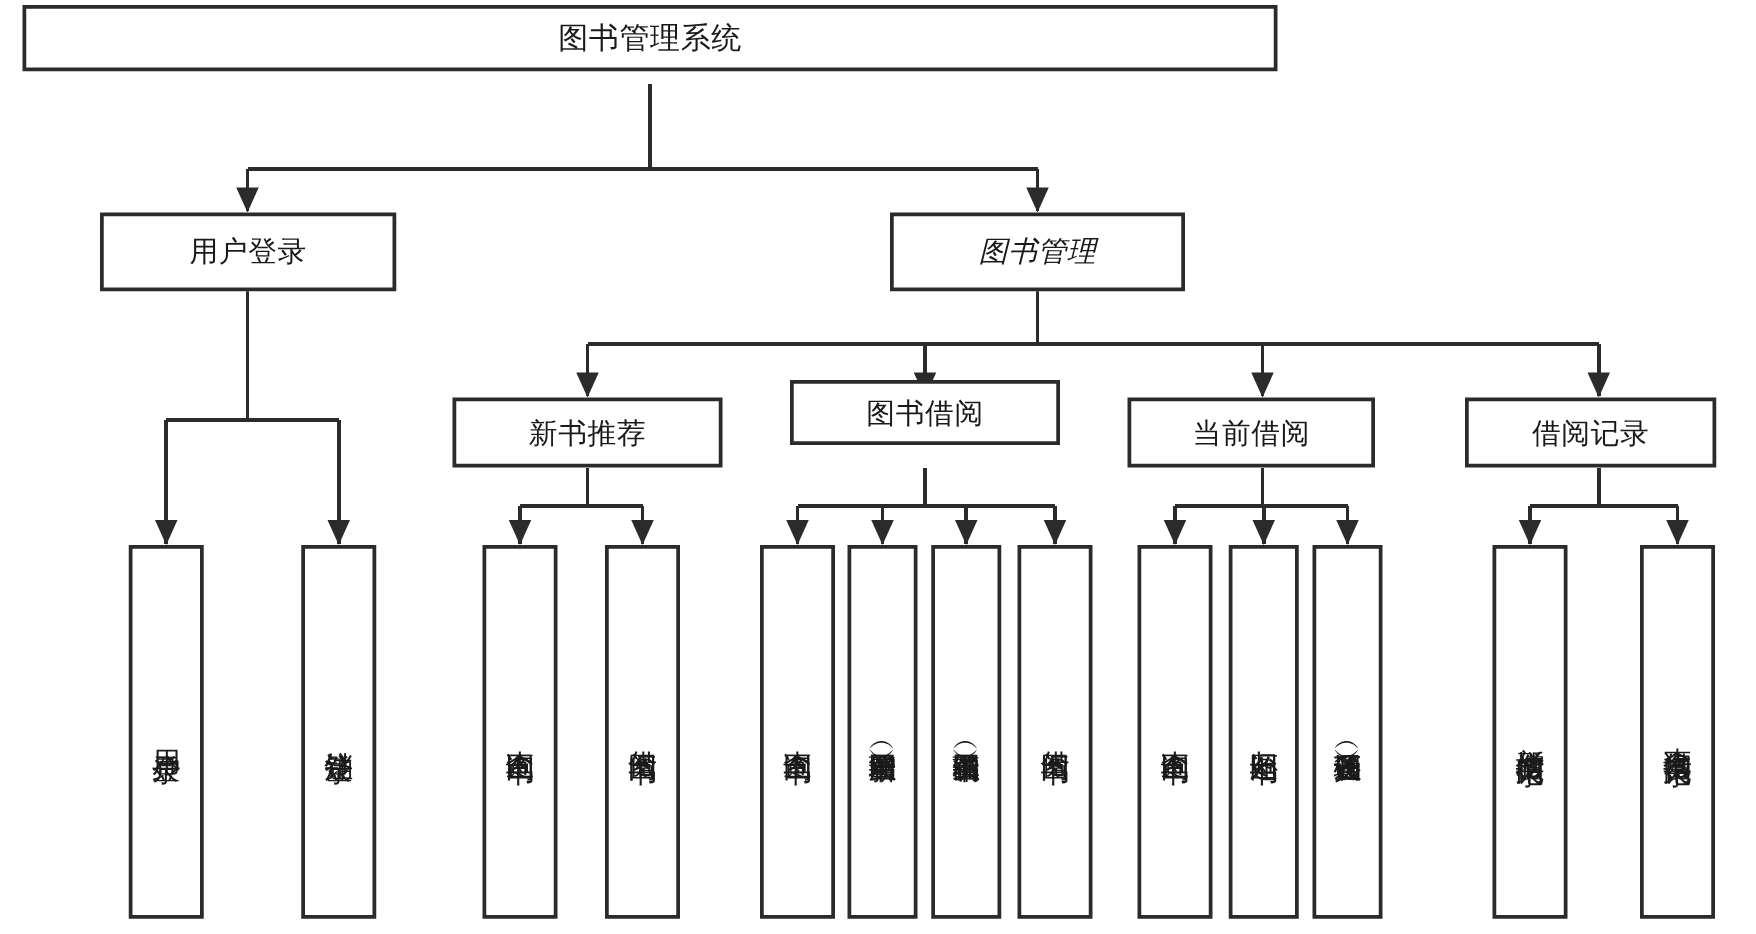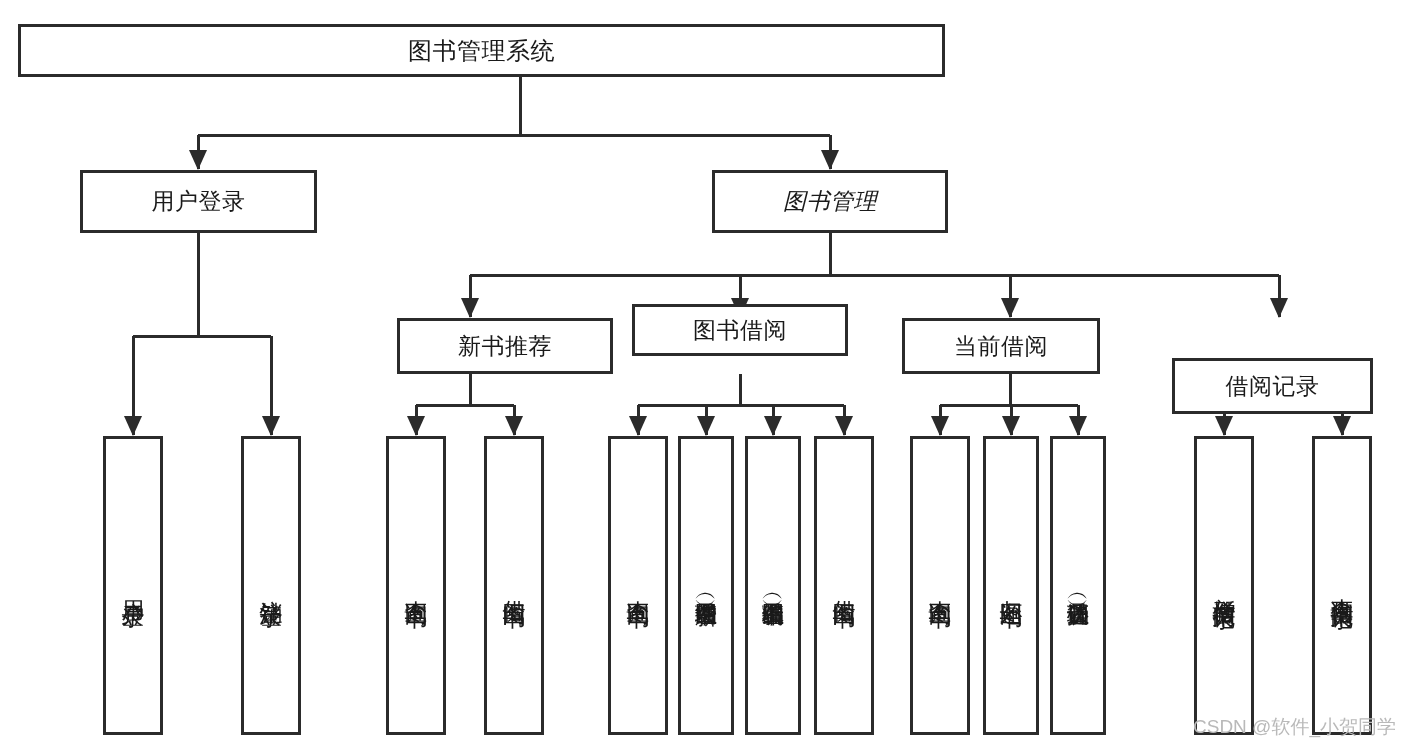--- a/index.html
+++ b/index.html
@@ -121,39 +121,39 @@
       <line x1="1078" y1="405" x2="1078" y2="435" stroke="#2b2b2b" stroke-width="3" shape-rendering="crispEdges"></line>
       <polygon points="1069,416 1087,416 1078,436" fill="#2b2b2b"></polygon>
       <line x1="1279" y1="374" x2="1279" y2="405" stroke="#2b2b2b" stroke-width="3" shape-rendering="crispEdges"></line>
       <line x1="1224" y1="405" x2="1342" y2="405" stroke="#2b2b2b" stroke-width="3" shape-rendering="crispEdges"></line>
       <line x1="1224" y1="405" x2="1224" y2="435" stroke="#2b2b2b" stroke-width="3" shape-rendering="crispEdges"></line>
       <polygon points="1215,416 1233,416 1224,436" fill="#2b2b2b"></polygon>
       <line x1="1342" y1="405" x2="1342" y2="435" stroke="#2b2b2b" stroke-width="3" shape-rendering="crispEdges"></line>
       <polygon points="1333,416 1351,416 1342,436" fill="#2b2b2b"></polygon>
     </svg>
   <div id="node-layer">
-      <div class="node root horiz" style="left: 18px; top: 24px; width: 927px; height: 53px;">
+      <div class="node root horiz" style="left: 18px; top: 4px; width: 1004px; height: 53px;">
         <span class="node-label">图书管理系统</span>
       </div>
       <div class="node branch horiz" style="left: 80px; top: 170px; width: 237px; height: 63px;">
         <span class="node-label">用户登录</span>
       </div>
       <div class="node branch horiz" style="left: 712px; top: 170px; width: 236px; height: 63px; font-style: italic;">
         <span class="node-label">图书管理</span>
       </div>
-      <div class="node branch horiz" style="left: 362px; top: 318px; width: 216px; height: 56px; margin-left: 35px;">
+      <div class="node branch horiz" style="left: 362px; top: 318px; width: 216px; height: 56px;">
         <span class="node-label">新书推荐</span>
       </div>
       <div class="node branch horiz" style="left: 632px; top: 304px; width: 216px; height: 52px;">
         <span class="node-label">图书借阅</span>
       </div>
       <div class="node branch horiz" style="left: 902px; top: 318px; width: 198px; height: 56px;">
         <span class="node-label">当前借阅</span>
       </div>
-      <div class="node branch horiz" style="left: 1172px; top: 318px; width: 201px; height: 56px; margin-top: 40px;">
+      <div class="node branch horiz" style="left: 1172px; top: 318px; width: 201px; height: 56px;">
         <span class="node-label">借阅记录</span>
       </div>
       <div class="node leaf vert" style="left: 103px; top: 436px; width: 60px; height: 299px;">
         <span class="node-label">用户登录</span>
       </div>
       <div class="node leaf vert" style="left: 241px; top: 436px; width: 60px; height: 299px;">
         <span class="node-label">注销登录</span>
       </div>
       <div class="node leaf vert" style="left: 386px; top: 436px; width: 60px; height: 299px;">
         <span class="node-label">查询图书</span>
@@ -182,14 +182,13 @@
       <div class="node leaf vert tight" style="left: 1050px; top: 436px; width: 56px; height: 299px;">
         <span class="node-label">确认归还（管理员）</span>
       </div>
       <div class="node leaf vert" style="left: 1194px; top: 436px; width: 60px; height: 299px;">
         <span class="node-label">新增借阅记录</span>
       </div>
       <div class="node leaf vert" style="left: 1312px; top: 436px; width: 60px; height: 299px;">
         <span class="node-label">查询借阅记录</span>
       </div>
     </div>
-  <div class="watermark" style="left: 1193px; top: 714px; color: rgb(185, 185, 185);">CSDN @软件_小贺同学</div>
 </div>
 
 </body></html>

